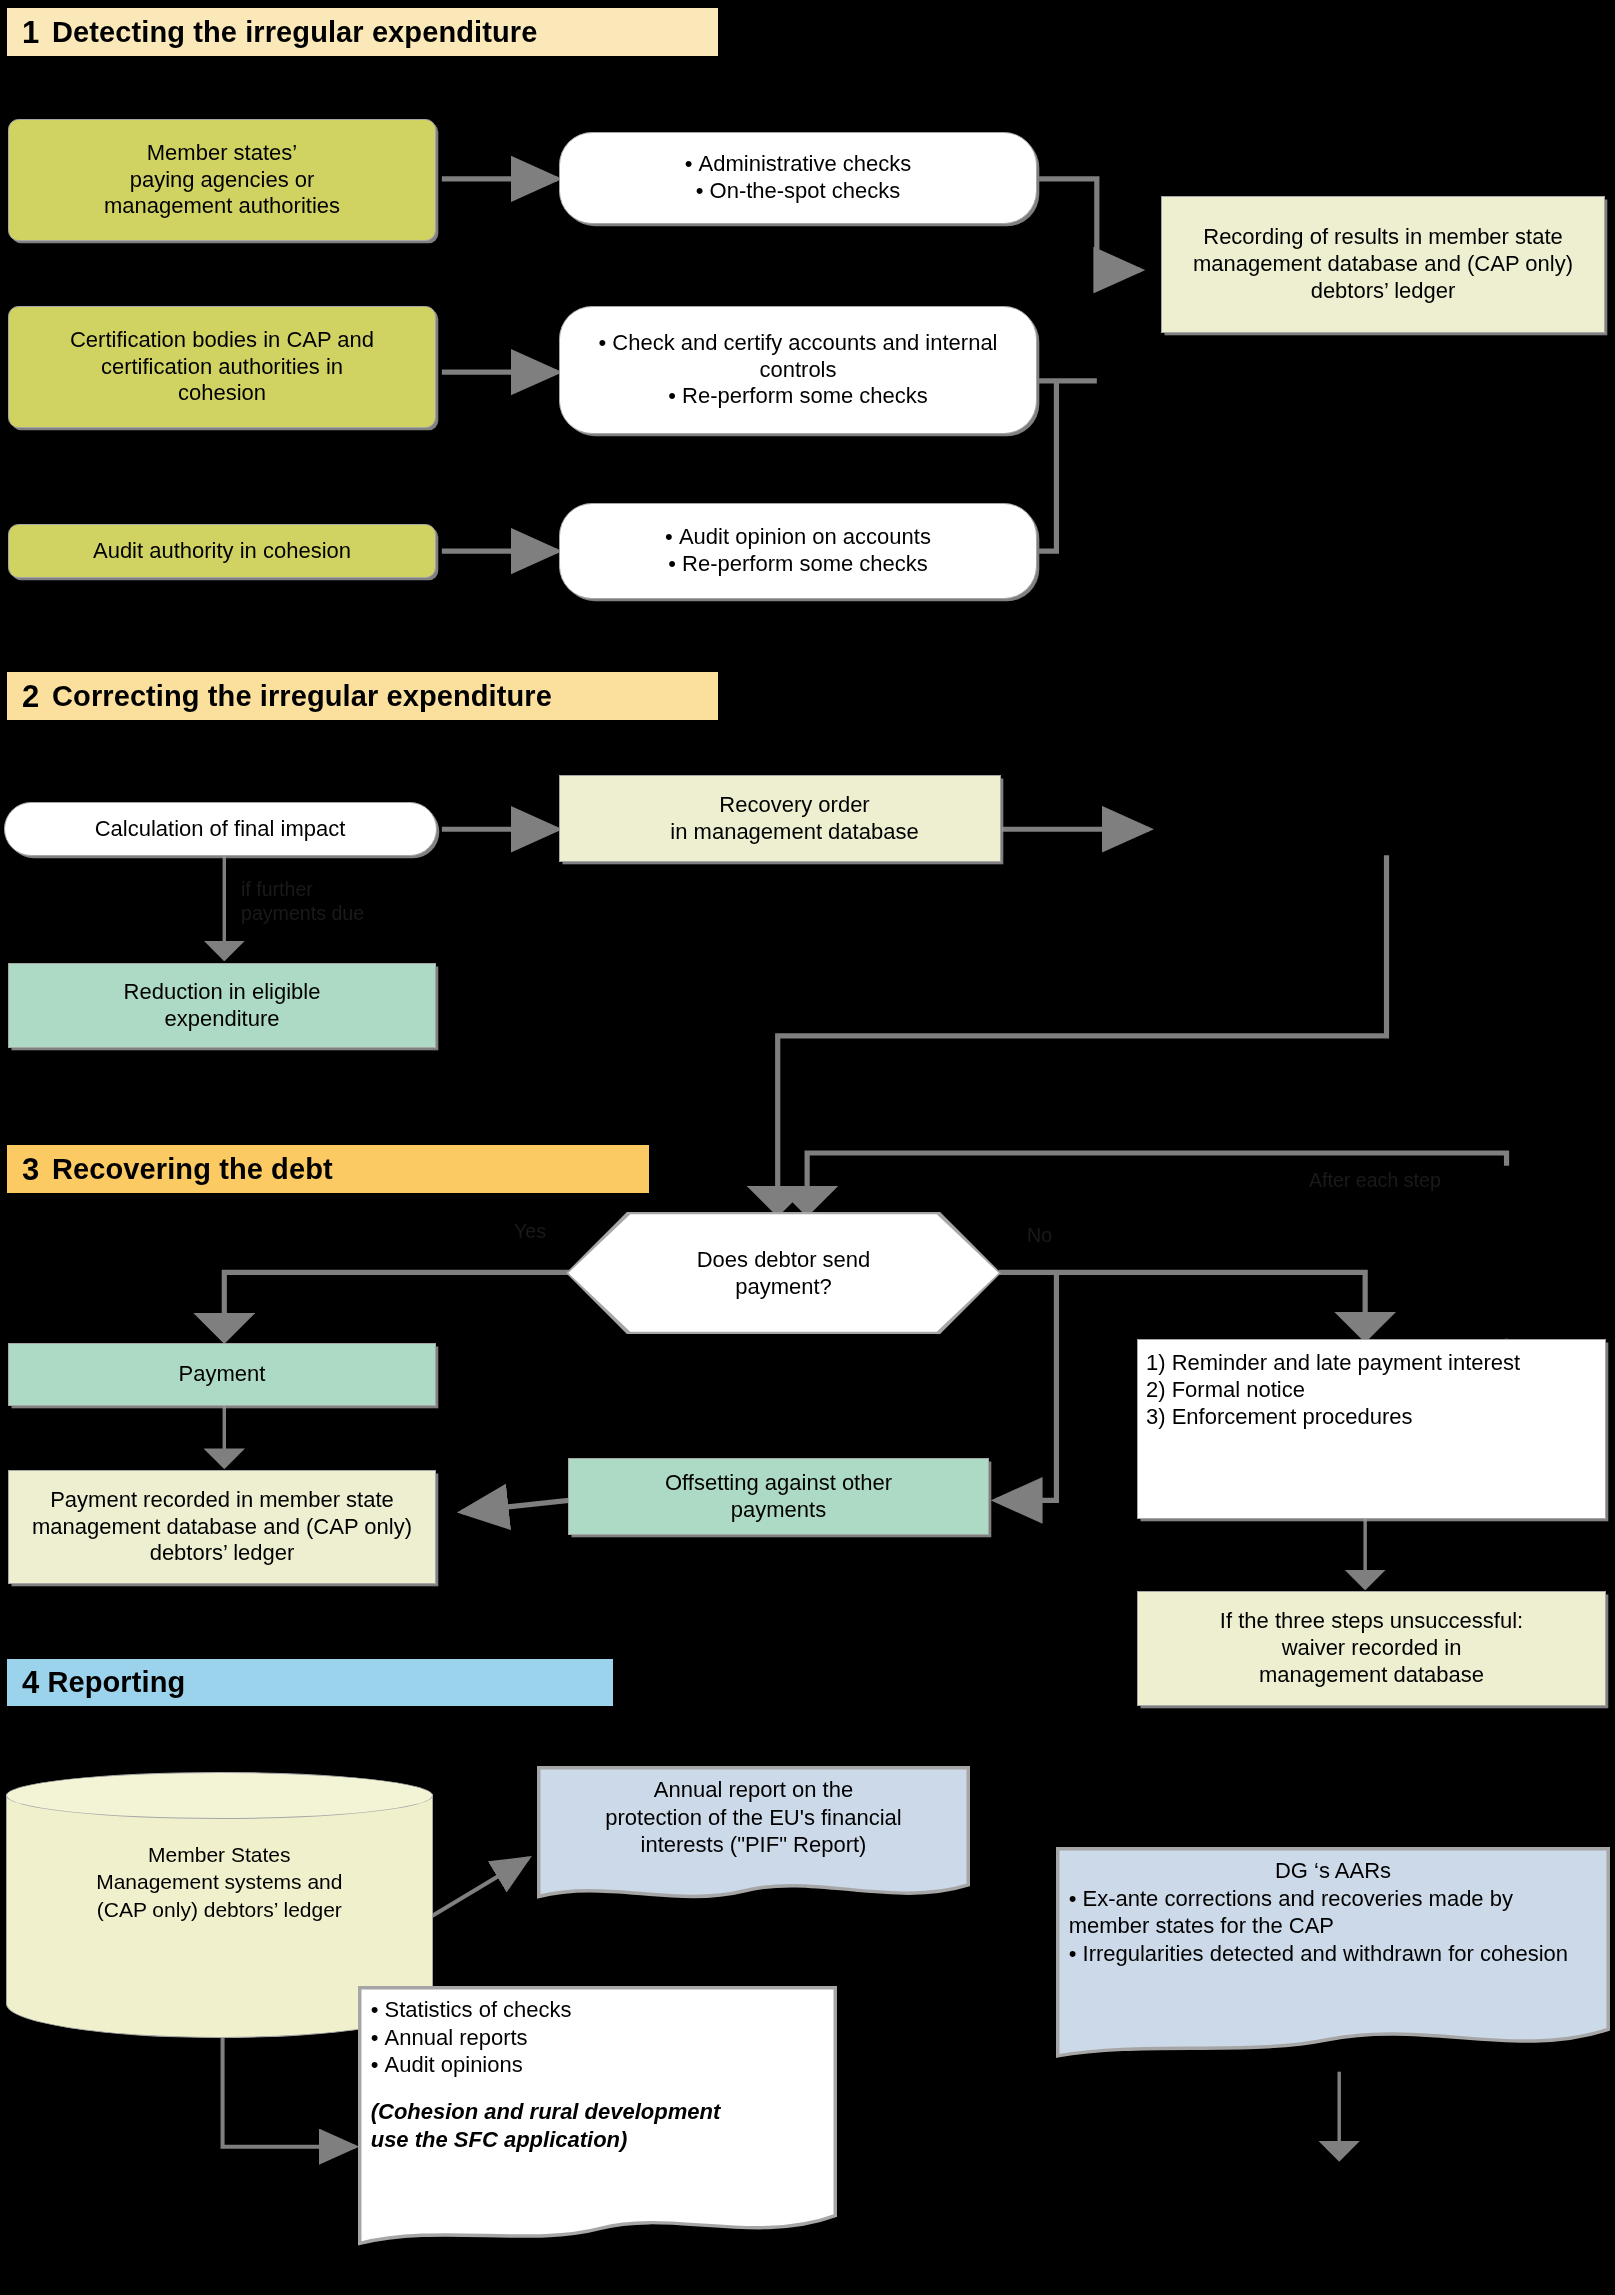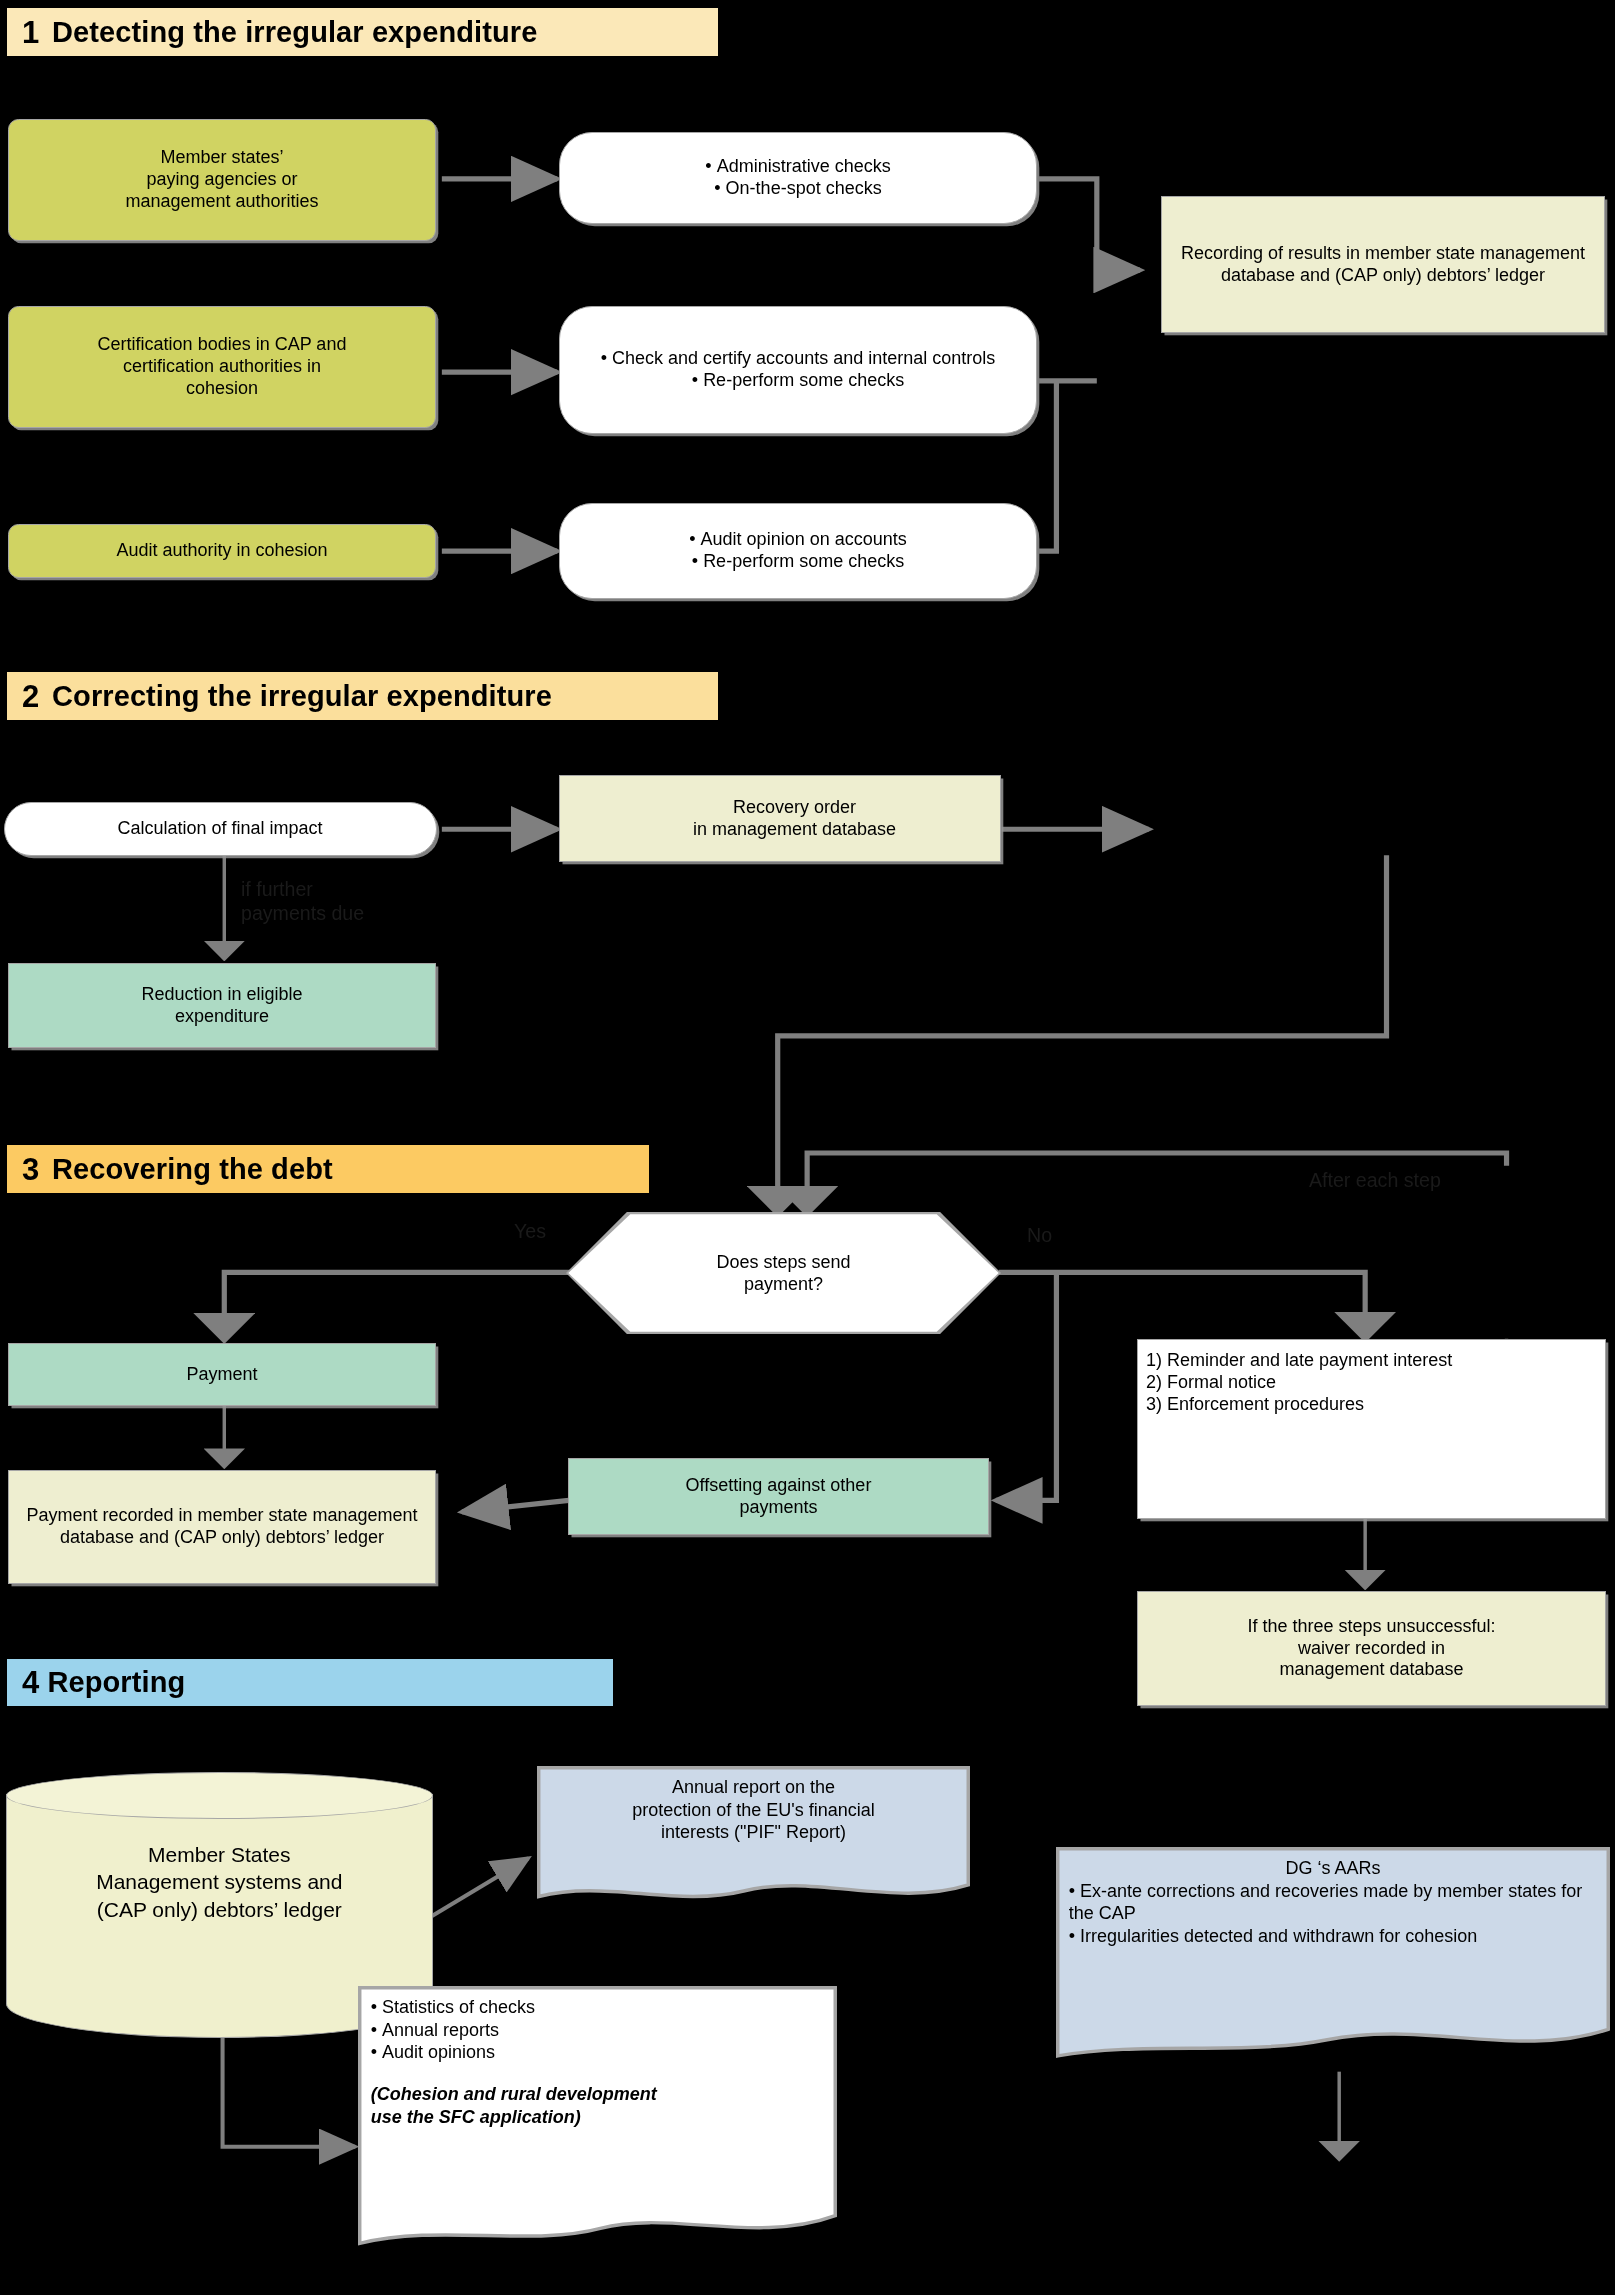--- a/index.html
+++ b/index.html
@@ -13,21 +13,21 @@
   .banner .ttl{font-size:29px;font-weight:bold;line-height:1;}
 
   
   .node{position:absolute;box-sizing:border-box;display:flex;align-items:center;
         justify-content:center;text-align:center;line-height:1.22;
         border:1.7px solid #a6a6a6;box-shadow:2.9px 2.9px 0 -0.6px rgba(150,150,150,.85);}
   .node .inner{width:100%;padding:3.5px 8px;box-sizing:border-box;}
   .rounded{border-radius:10.4px;}
   .pill{border-radius:33px;}
   .stadium{border-radius:577px;}
-  .fs38{font-size:18px;}
+  .fs38{font-size:22px;}
 
   .left{text-align:left;}
   .bul{display:block;}
   .ital{font-style:italic;font-weight:bold;}
   .hexwrap{position:absolute;}
   .hexborder{position:absolute;inset:0;background:#a6a6a6;
        clip-path:polygon(14% 0,86% 0,100% 50%,86% 100%,14% 100%,0 50%);}
   .hexface{position:absolute;inset:2.3px;background:#fff;
        clip-path:polygon(14.4% 0,85.6% 0,100% 50%,85.6% 100%,14.4% 100%,0 50%);
        display:flex;align-items:center;justify-content:center;text-align:center;}
@@ -174,21 +174,21 @@
   </div>
 
   <div class="banner" style="left:7px;top:1145px;width:642px;height:48px;background:#fcca62;">
     <span class="num">3</span>
     <span class="ttl">Recovering the debt</span>
   </div>
 
   <div class="hexwrap" style="left:566px;top:1212px;width:435px;height:122px;">
     <div class="hexborder"></div>
     <div class="hexface">
-      <div class="fs38" style="white-space:pre-line;line-height:1.25;">Does steps send
+      <div class="fs38" style="white-space:pre-line;line-height:1.25;">Does debtor send
 payment?</div>
     </div>
   </div>
 
   <div class="lbl-faint" style="left:514px;top:1220px;color:#1a1a1a;">Yes</div>
   <div class="lbl-faint" style="left:1027px;top:1224px;color:#1a1a1a;">No</div>
   <div class="lbl-faint" style="left:1309px;top:1169px;color:#1a1a1a;">After each step</div>
 
   <div class="node fs38" style="left:8px;top:1343px;width:428px;height:63px;background:#addac4;">
     <div class="inner">Payment</div>

